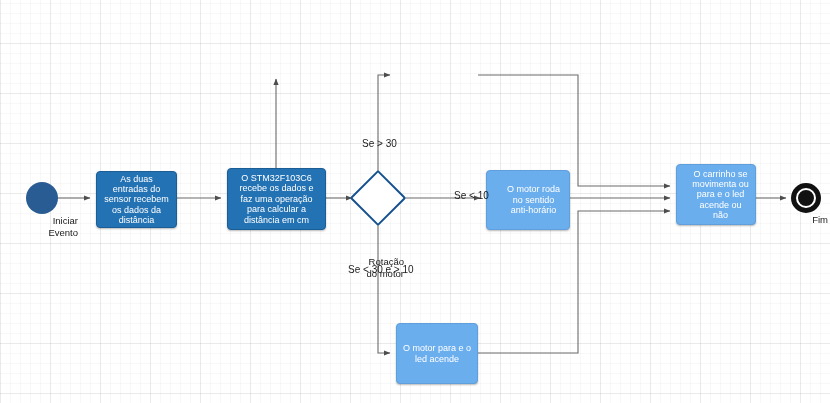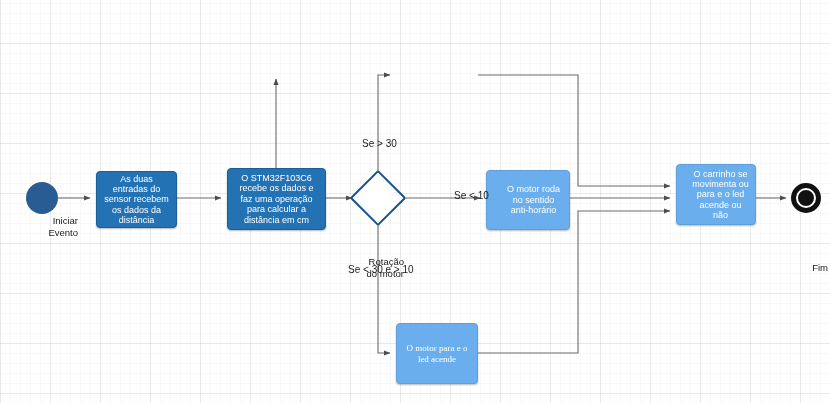--- a/index.html
+++ b/index.html
@@ -107,30 +107,30 @@
 
   <div class="node diamond" style="left:358px;top:178px;"></div>
   <div class="caption" style="left:332px;top:216px;width:72px;margin-top:40px;">Rotação
 do motor</div>
 
 
   <div class="node box box-light" style="left:486px;top:170px;width:84px;height:60px;padding-left:11px;">
     <span>O motor roda no sentido anti-horário</span>
   </div>
 
-  <div class="node box box-light" style="left:396px;top:323px;width:82px;height:61px;font-family:Liberation Serif, serif;">
+  <div class="node box box-light" style="left:396px;top:323px;width:82px;height:61px;">
     <span>O motor para e o led acende</span>
   </div>
 
   <div class="node box box-light" style="left:676px;top:164px;width:80px;height:61px;padding-left:9px;">
     <span>O carrinho se movimenta ou para e o led acende ou não</span>
   </div>
 
   <div class="node" style="left:791px;top:183px;">
     <div class="end-ring-outer"></div>
   </div>
-  <div class="caption" style="left:784px;top:214px;width:44px;margin-top:48px;">Fim</div>
+  <div class="caption" style="left:784px;top:214px;width:44px;">Fim</div>
 
   <div class="edge-label" style="left:362px;top:138px;">Se &gt; 30</div>
   <div class="edge-label" style="left:422px;top:190px;margin-left:32px;">Se &lt; 10</div>
   <div class="edge-label" style="left:348px;top:264px;">Se &lt; 30 e &gt; 10</div>
 
 </div>
 
 </body></html>

